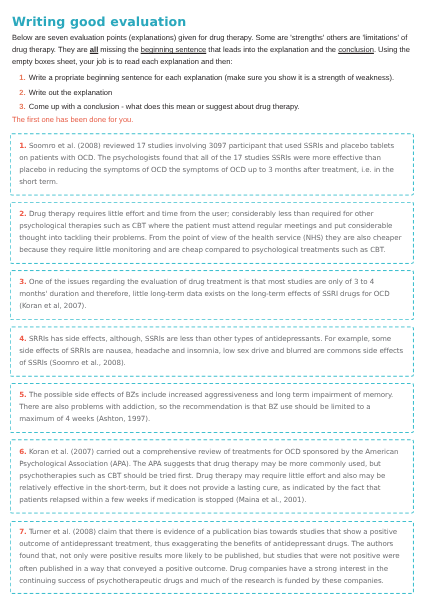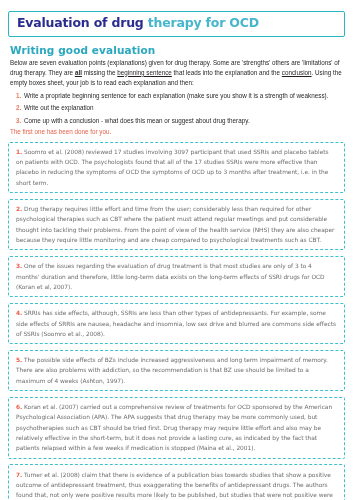--- a/index.html
+++ b/index.html
@@ -115,23 +115,20 @@
   .evalbox .num {
     color: #ef5a47;
     font-weight: bold;
   }
 </style>
 </head>
 <body>
 
 <div class="page">
 
-  <div class="title-banner">
-    <div class="title-text"><span class="t-dark">Evaluation of </span><span class="t-dark" style="font-weight:bold">drug</span><span class="t-light"> therapy for OCD</span></div>
-  </div>
 
   <div class="subhead">Writing good evaluation</div>
 
   <div class="intro"><span>Below are seven evaluation points (explanations) given for drug therapy. Some are 'strengths' others are 'limitations' of</span>
     <span>drug therapy. They are </span><b class="u">all</b><span> missing the </span><span class="u">beginning sentence</span><span> that leads into the explanation and the </span><span class="u">conclusion</span><span>. Using the</span>
     <span>empty boxes sheet, your job is to read each explanation and then:</span>
   </div>
 
   <ul class="tasks">
     <li class="task">

